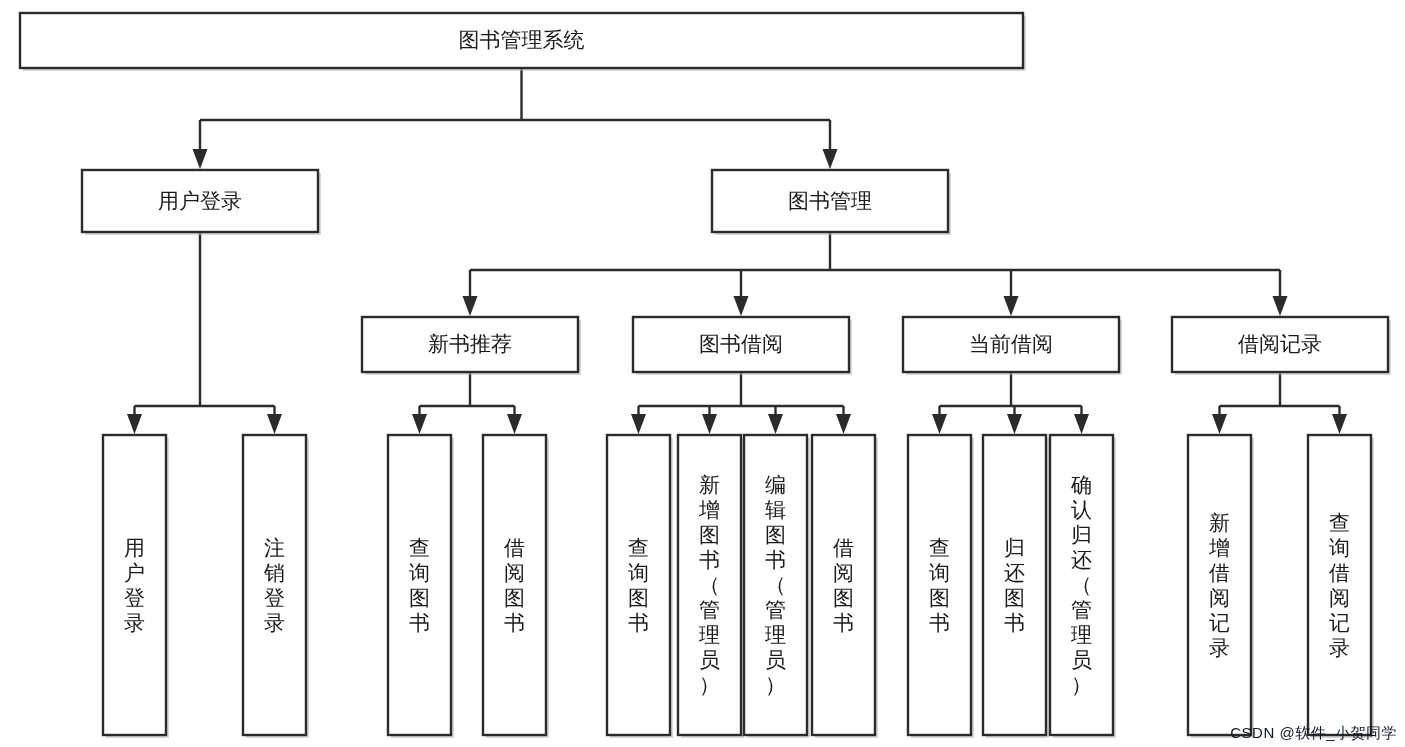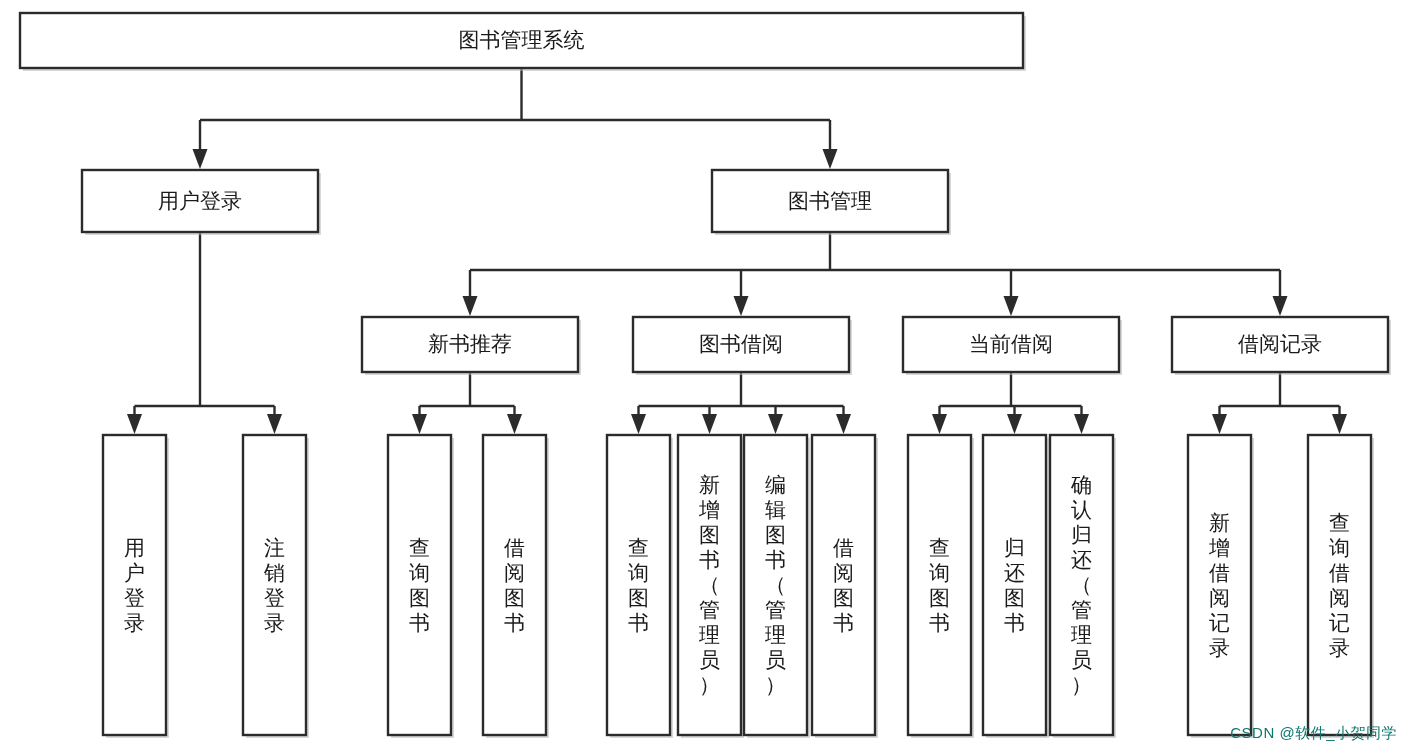--- a/index.html
+++ b/index.html
@@ -54,21 +54,21 @@
     fill: #1a1a1a;
     text-anchor: middle;
     dominant-baseline: middle;
   }
   .watermark-text {
     position: absolute;
     right: 8px;
     bottom: 4px;
     font-family: "Liberation Sans", "DejaVu Sans", sans-serif;
     font-size: 15px;
-    color: #0f766e;
+    color: #0f172a;
     letter-spacing: 0.5px;
     white-space: nowrap;
     user-select: none;
     margin-top: 12px;
   }
 </style>
 </head>
 <body>
 
 <div id="diagram-root">

